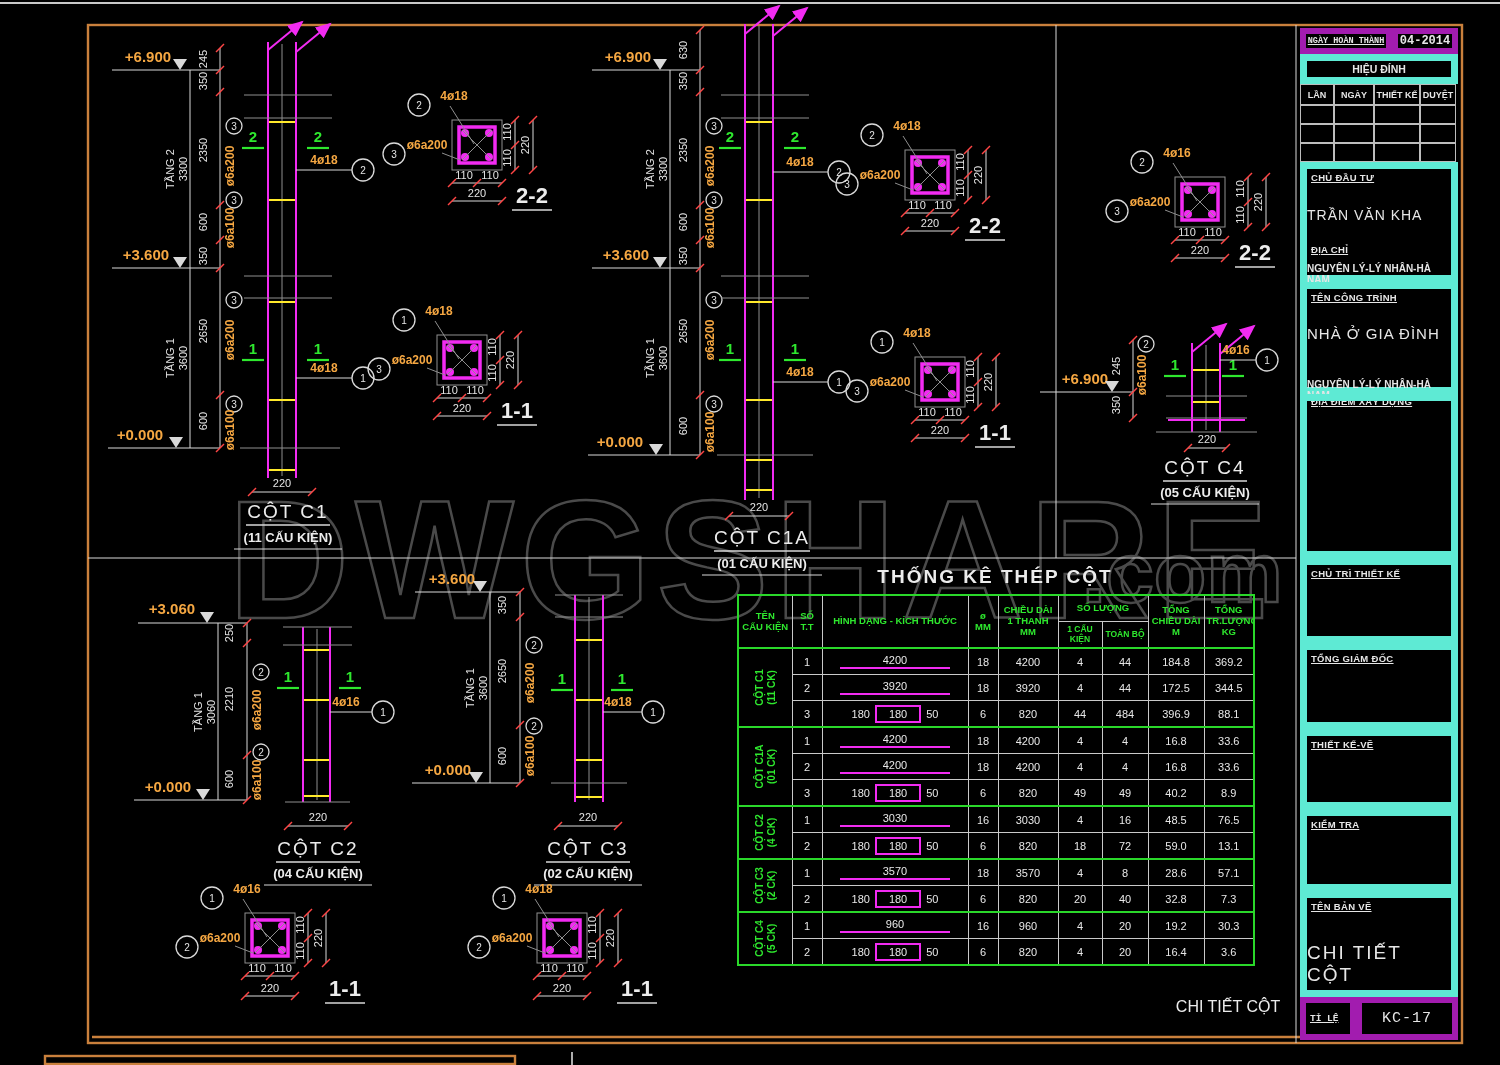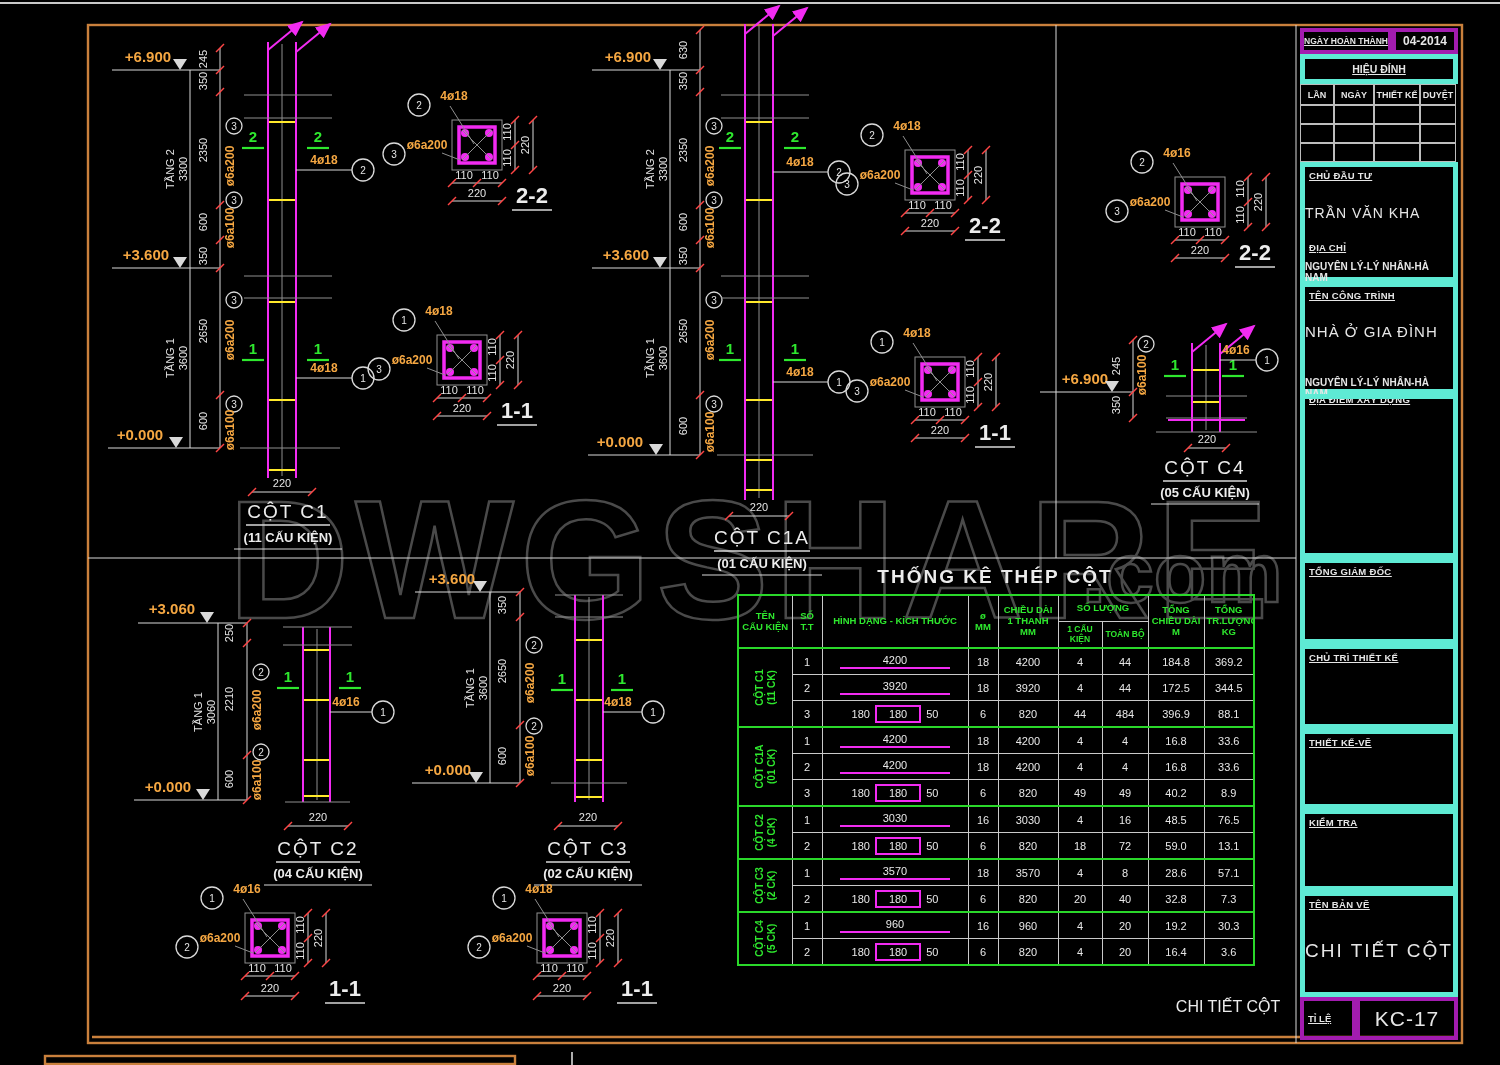--- a/index.html
+++ b/index.html
@@ -37,25 +37,25 @@
   table.sch th.sub{font-size:8.5px;}
   tr.gsep td{border-top:2px solid #2ad82a;}
   td.glab{position:relative;padding:0;}
   td.glab .vt{position:absolute;inset:0;display:flex;align-items:center;justify-content:center;transform:rotate(-90deg);color:#2ee82e;font-size:10px;font-weight:bold;white-space:pre;line-height:1.2;}
   .barsh{display:flex;flex-direction:column;align-items:center;justify-content:center;}
   .barsh i{display:block;width:78%;height:0;border-bottom:2px solid #f22bf2;margin-top:1px;}
   .stir{display:flex;align-items:center;justify-content:center;gap:5px;}
   .stir .sbox{border:2px solid #f22bf2;padding:0 12px;line-height:14px;}
   
   .tb{position:absolute;left:1300px;top:28px;width:158px;height:1012px;display:flex;flex-direction:column;color:#e6e6e6;}
-  .tb .box{border:5px solid #5eead4;box-sizing:border-box;position:relative;text-decoration:underline;}
+  .tb .box{border:7px solid #5eead4;box-sizing:border-box;position:relative;}
   .tb .lab{font-size:9.5px;font-weight:bold;text-decoration:underline;padding:3px 0 0 4px;letter-spacing:.3px;}
   .tb .ctr{position:absolute;left:0;right:0;}
   .tb .row2{display:flex;}
-  .tb .row2>div{border:4px solid #a21caf;box-sizing:border-box;display:flex;align-items:center;justify-content:center;}
+  .tb .row2>div{border:6px solid #a21caf;box-sizing:border-box;display:flex;align-items:center;justify-content:center;font-family:Liberation Mono, monospace;}
   .revgrid{display:grid;grid-template-columns:34px 40px 46px 36px;}
   .revgrid>div{border:1px solid #bdbdbd;box-sizing:border-box;display:flex;align-items:center;justify-content:center;font-size:9px;font-weight:bold;height:21px;}
   .revgrid>div.empty{height:19px;}
 </style>
 </head>
 <body>
 
 <svg width="1500" height="1065" viewBox="0 0 1500 1065">
   <defs>
     <marker id="am" markerWidth="9" markerHeight="8" refX="7" refY="3.5" orient="auto">
@@ -900,33 +900,33 @@
     <div class="lab" style="position:absolute;top:72px;left:0;">ĐỊA CHỈ</div>
     <div class="ctr" style="top:94px;font-size:10px;font-weight:bold;">NGUYÊN LÝ-LÝ NHÂN-HÀ NAM</div>
   </div>
   <div class="box" style="height:112px;">
     <div class="lab">TÊN CÔNG TRÌNH</div>
     <div class="ctr" style="top:36px;font-size:15px;letter-spacing:1px;">NHÀ Ở GIA ĐÌNH</div>
     <div class="lab" style="position:absolute;top:68px;left:0;margin-top:36px;">ĐỊA ĐIỂM XÂY DỰNG</div>
     <div class="ctr" style="top:90px;font-size:10px;font-weight:bold;">NGUYÊN LÝ-LÝ NHÂN-HÀ NAM</div>
   </div>
   <div class="box" style="height:164px;"></div>
+  <div class="box" style="height:85px;">
+      <div class="lab">CHỦ TRÌ THIẾT KẾ</div>
+    </div>
   <div class="box" style="height:86px;">
       <div class="lab">TỔNG GIÁM ĐỐC</div>
-    </div>
-  <div class="box" style="height:85px;">
-      <div class="lab">CHỦ TRÌ THIẾT KẾ</div>
     </div>
   <div class="box" style="height:80px;">
       <div class="lab">THIẾT KẾ-VẼ</div>
     </div>
   <div class="box" style="height:82px;">
       <div class="lab">KIỂM TRA</div>
     </div>
   <div class="box" style="height:106px;">
     <div class="lab">TÊN BẢN VẼ</div>
     <div class="ctr" style="top:44px;font-size:19px;letter-spacing:2px;">CHI TIẾT CỘT</div>
   </div>
   <div class="row2" style="height:45px;flex:1;">
     <div style="width:56px;font-size:9.5px;font-weight:bold;text-decoration:underline;justify-content:flex-start;padding-left:4px;">TỈ LỆ</div>
-    <div style="flex:1;font-size:21px;letter-spacing:1px;">KC-17</div>
+    <div style="flex:1;font-size:15px;letter-spacing:1px;">KC-17</div>
   </div>
 </div>
 
 </body></html>

